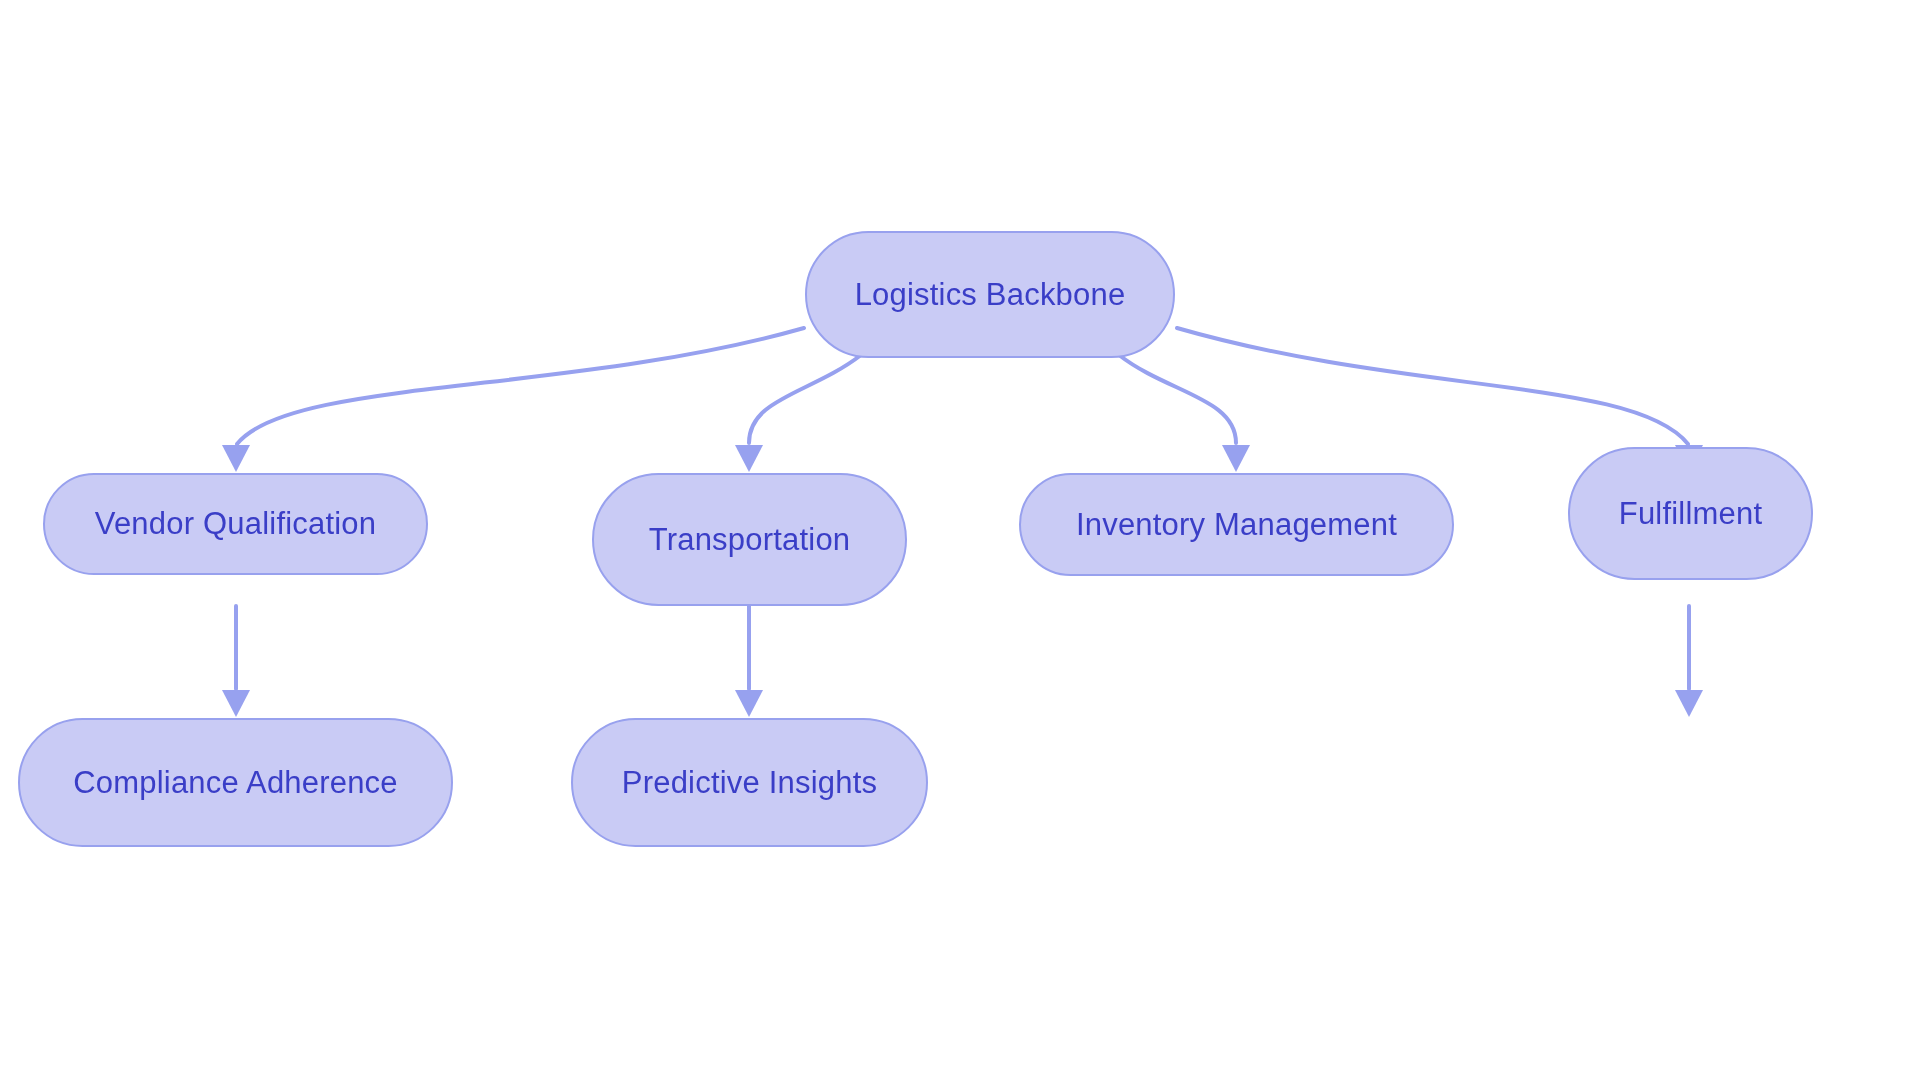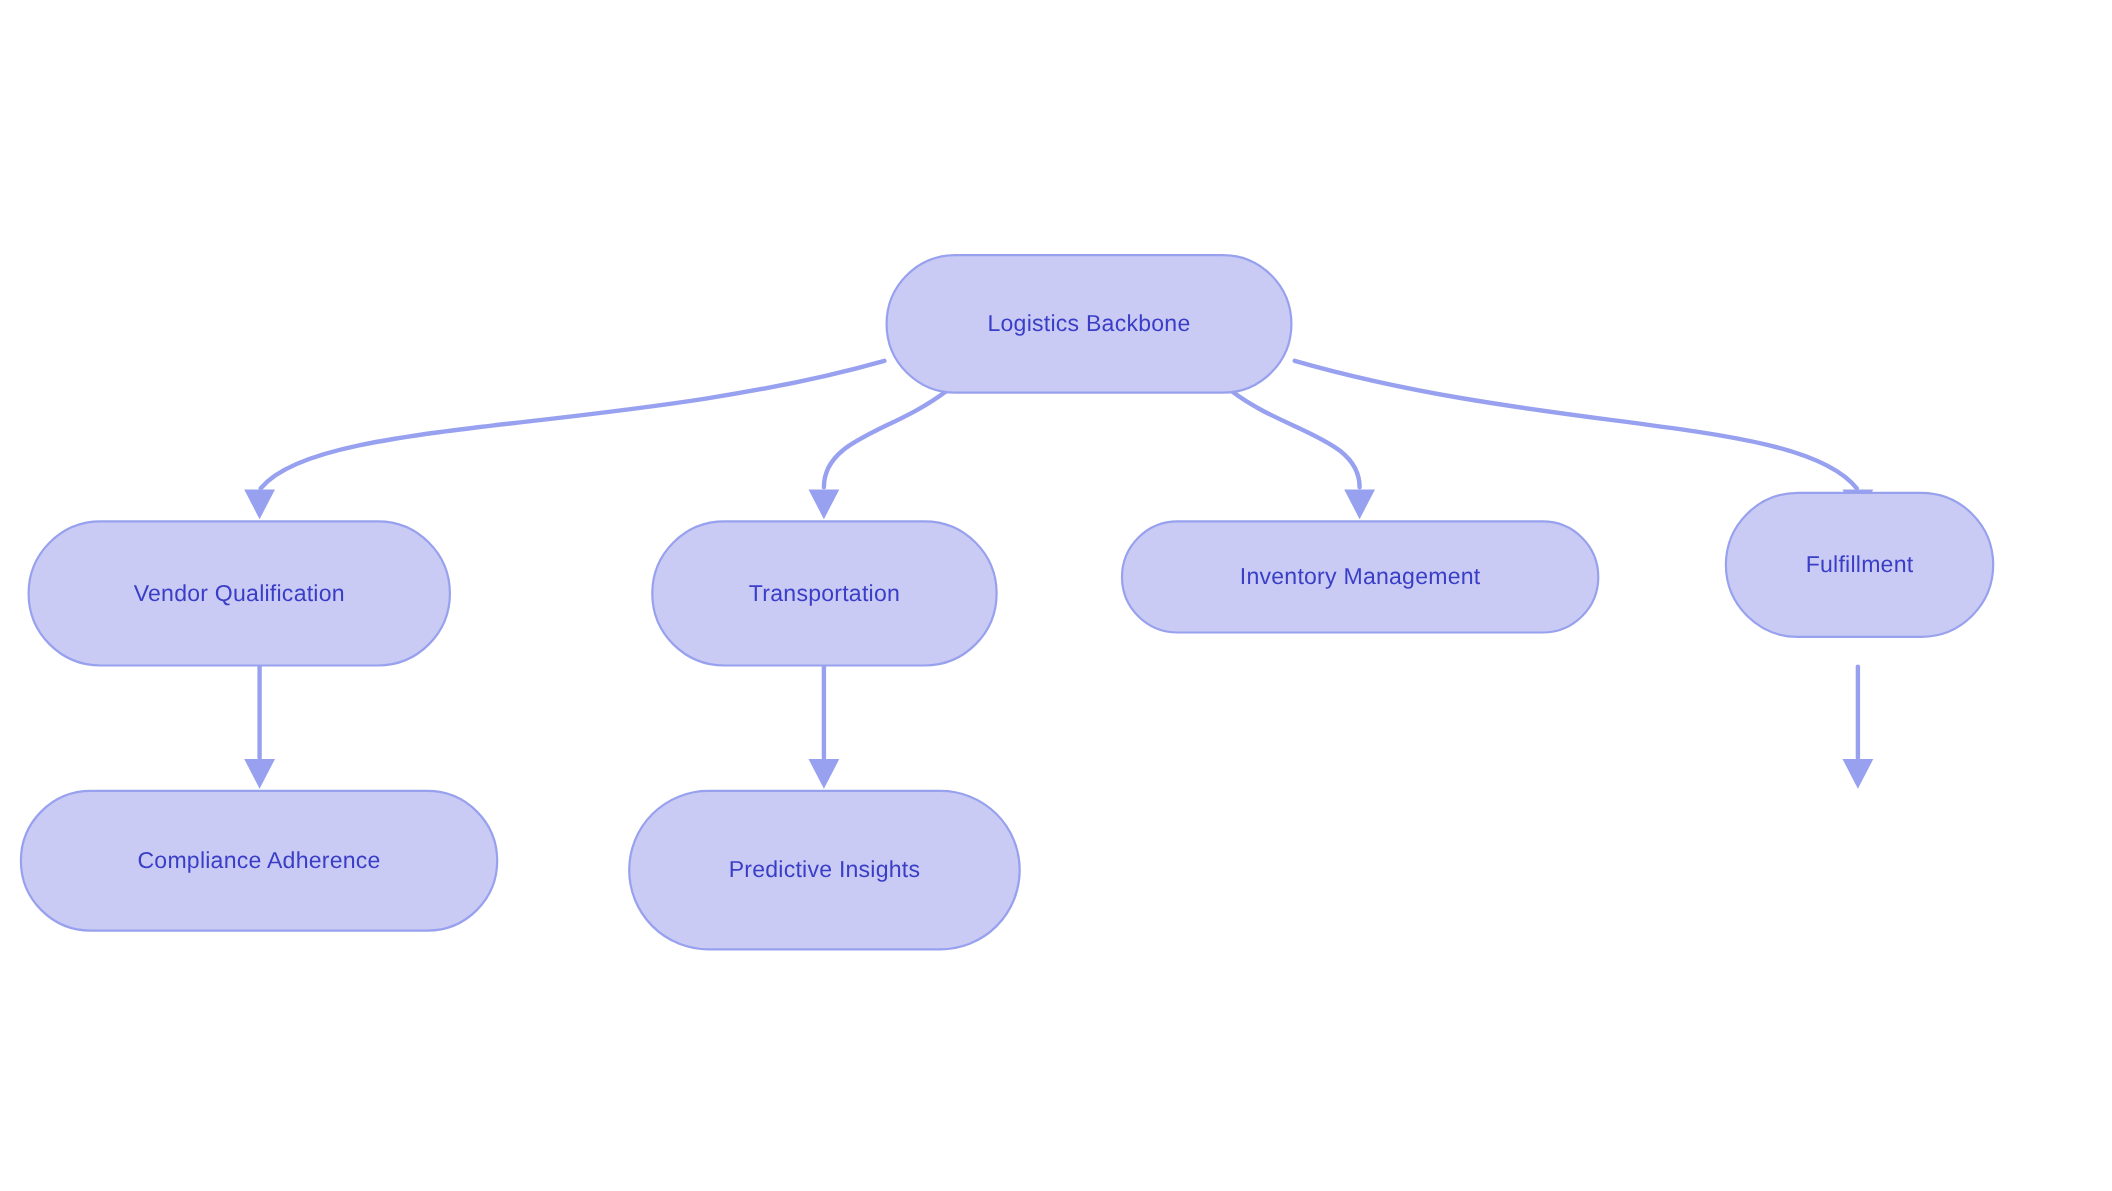--- a/index.html
+++ b/index.html
@@ -37,36 +37,36 @@
     fill: var(--arrow);
     stroke: none;
   }
   .node {
     position: absolute;
     z-index: 2;
     background: var(--node-fill);
     border: 2.5px solid var(--node-border);
     border-radius: 999px;
     color: var(--node-text);
-    font-size: 21px;
+    font-size: 31px;
     font-weight: 400;
     letter-spacing: 0.2px;
     display: flex;
     align-items: center;
     justify-content: center;
     white-space: nowrap;
     text-align: center;
   }
   .n-root         { left: 805px;  top: 231px; width: 370px; height: 127px; }
-  .n-vendor       { left: 25px;   top: 473px; width: 385px; height: 133px; }
+  .n-vendor       { left: 43px;   top: 473px; width: 385px; height: 102px; }
   .n-transport    { left: 592px;  top: 473px; width: 315px; height: 133px; text-align: right; }
   .n-inventory    { left: 1019px; top: 473px; width: 435px; height: 103px; }
   .n-fulfillment  { left: 1568px; top: 447px; width: 245px; height: 133px; }
   .n-compliance   { left: 18px;   top: 718px; width: 435px; height: 129px; }
-  .n-predictive   { left: 571px;  top: 718px; width: 357px; height: 146px; }
+  .n-predictive   { left: 571px;  top: 718px; width: 357px; height: 129px; }
   .n-operational  { left: 1481px; top: 718px; width: 417px; height: 129px; }
 </style>
 </head>
 <body>
 
 <div class="canvas">
 
   <svg class="edges" viewBox="0 0 1920 1083">
 
     <path d="M 804 328 C 568 395 290 378 237 444"></path>

